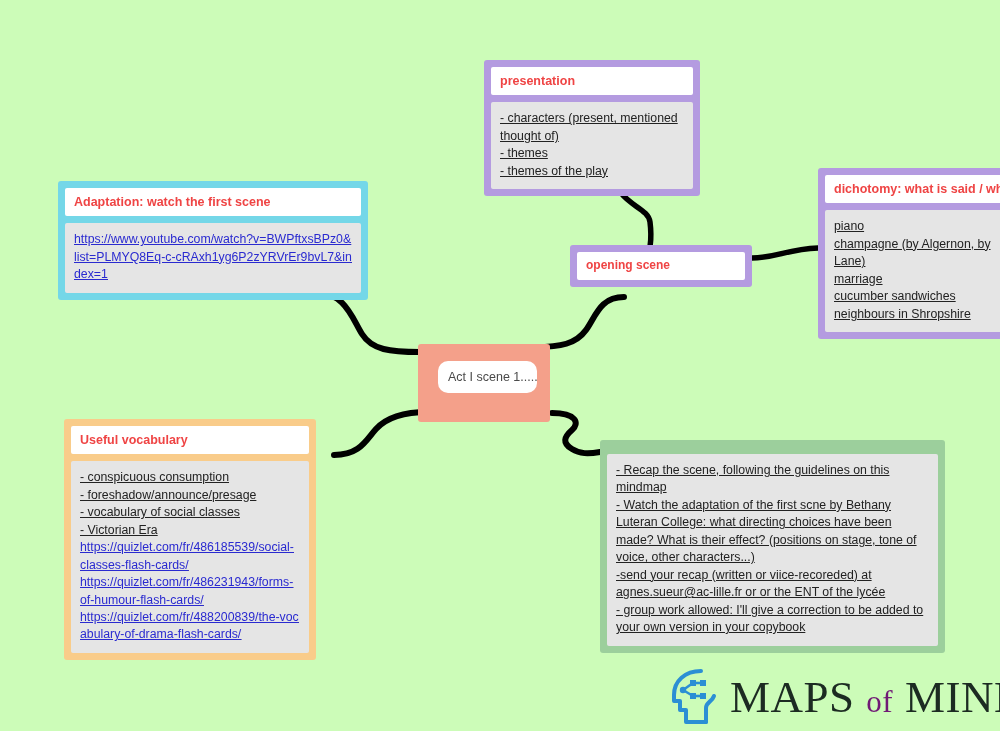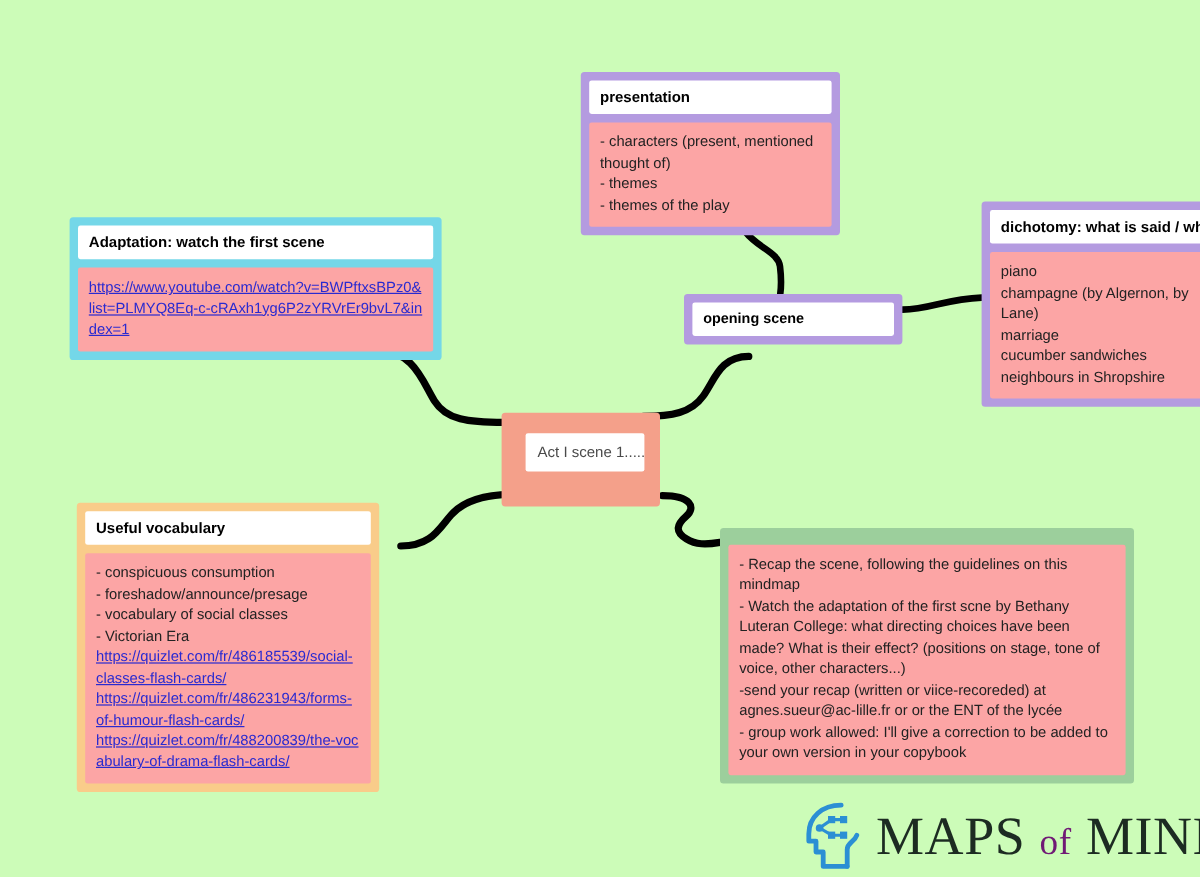--- a/index.html
+++ b/index.html
@@ -30,35 +30,36 @@
   .node {
     position: absolute;
     box-sizing: border-box;
     padding: 7px;
     border-radius: 3px;
   }
   .node .title {
     background: #ffffff;
     font-weight: bold;
     font-size: 12.5px;
-    color: #000000;
+    color: #ef4444;
     padding: 7px 9px;
     border-radius: 2px;
     line-height: 1.15;
     white-space: nowrap;
     overflow: hidden;
   }
   .node .body {
-    background: #fca5a5;
+    background: #e5e5e5;
     margin-top: 7px;
     padding: 8px 9px 9px 9px;
     border-radius: 2px;
     font-size: 12.3px;
     color: #222222;
     line-height: 1.42;
+    text-decoration: underline;
   }
   .node .body .line {
     white-space: normal;
   }
   .node .body a.link {
     color: #2a2ad0;
     text-decoration: underline;
     word-break: break-all;
     display: block;
   }
@@ -77,20 +78,21 @@
   #node-central      { left: 418px; top: 344px; width: 132px; }
   #node-vocabulary   { left: 64px;  top: 419px; width: 252px; }
   #node-work         { left: 600px; top: 440px; width: 345px; }
 
   #node-central .title {
     font-weight: normal;
     color: #4a4a4a;
     font-size: 12.5px;
     padding: 9px 10px;
     margin: 10px 6px 22px 13px;
+    border-radius: 10px;
   }
   #node-opening .title { font-size: 12px; }
 
   
   #logo {
     position: absolute;
     left: 668px;
     top: 668px;
     display: flex;
     align-items: center;

